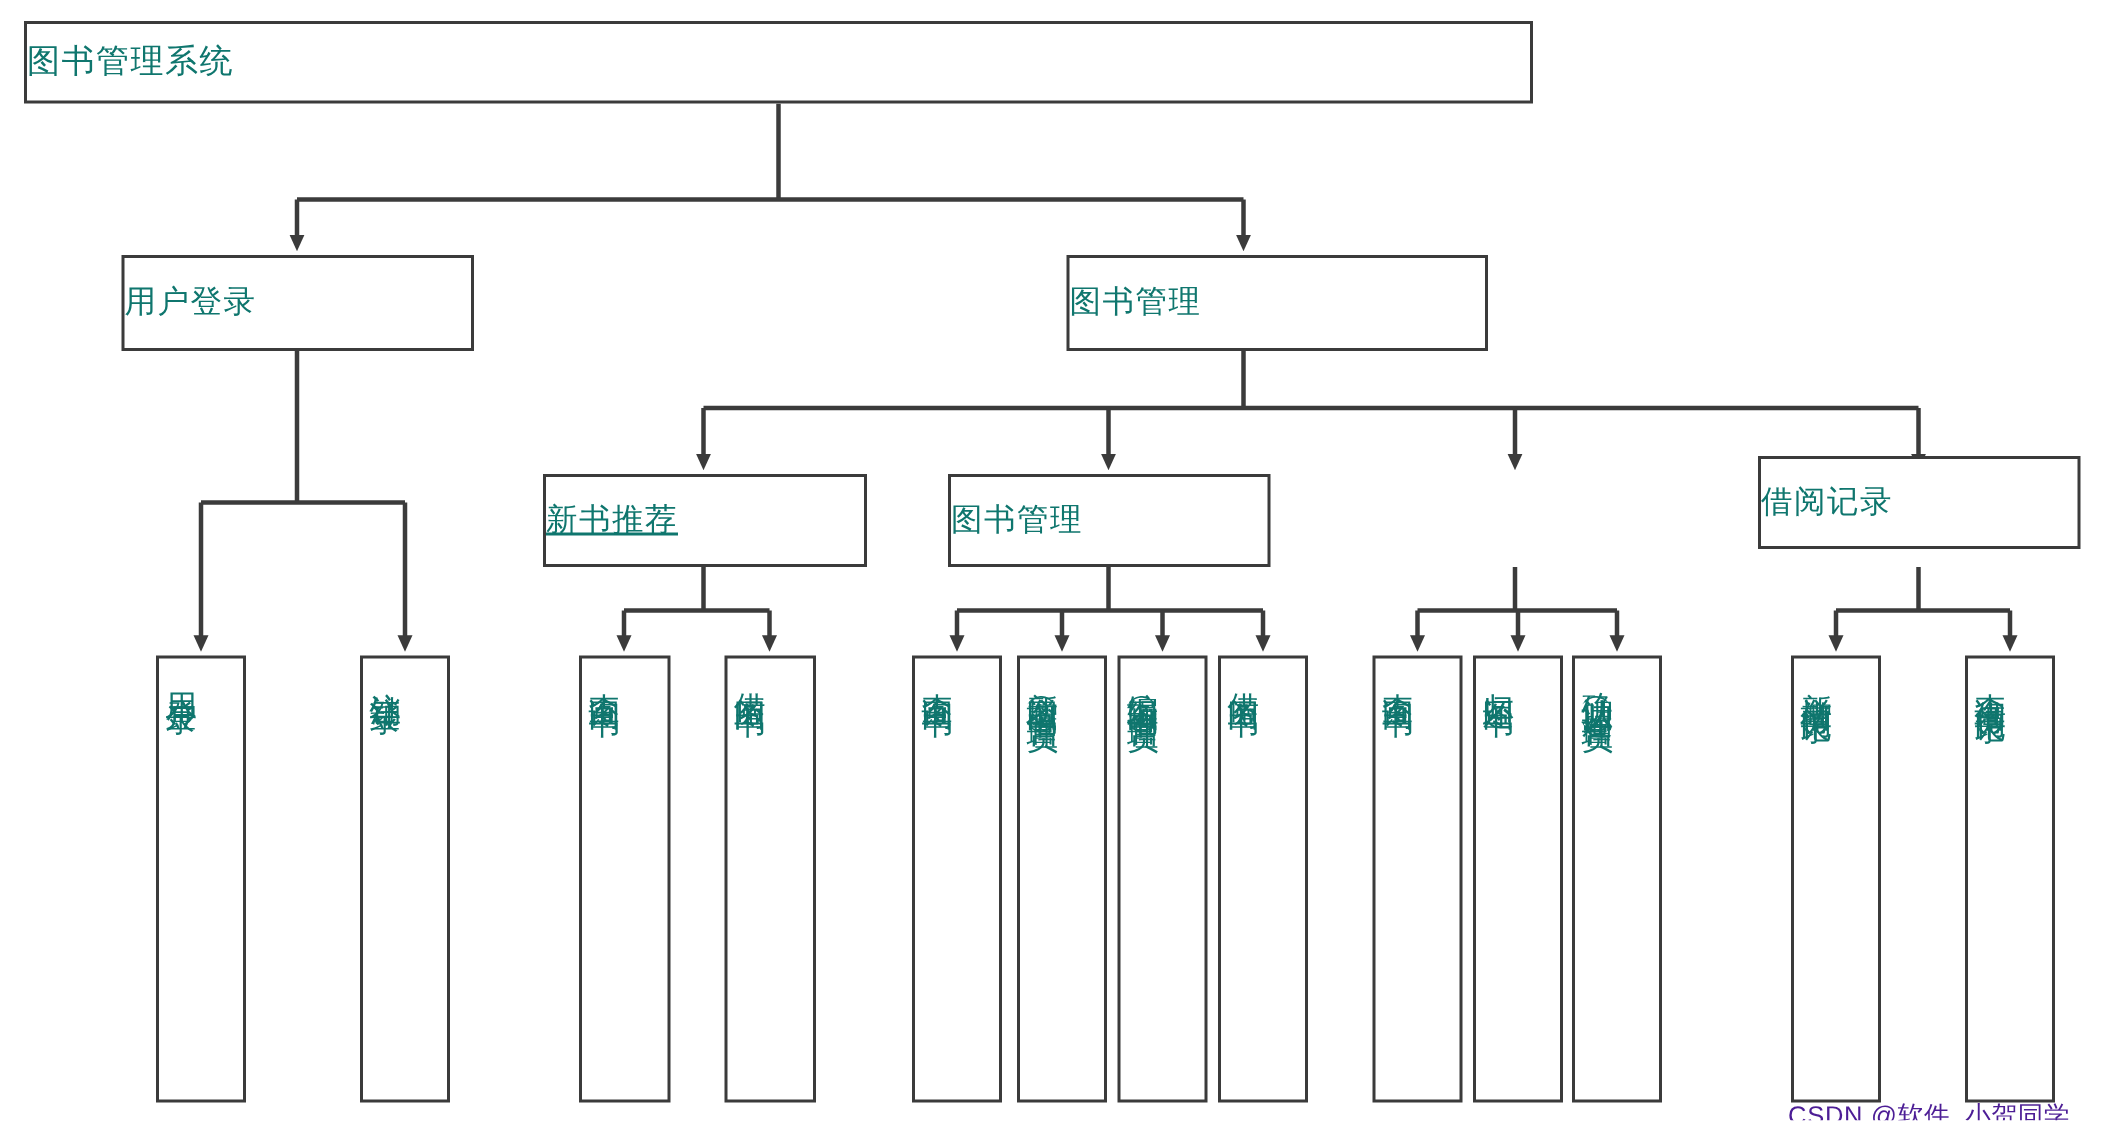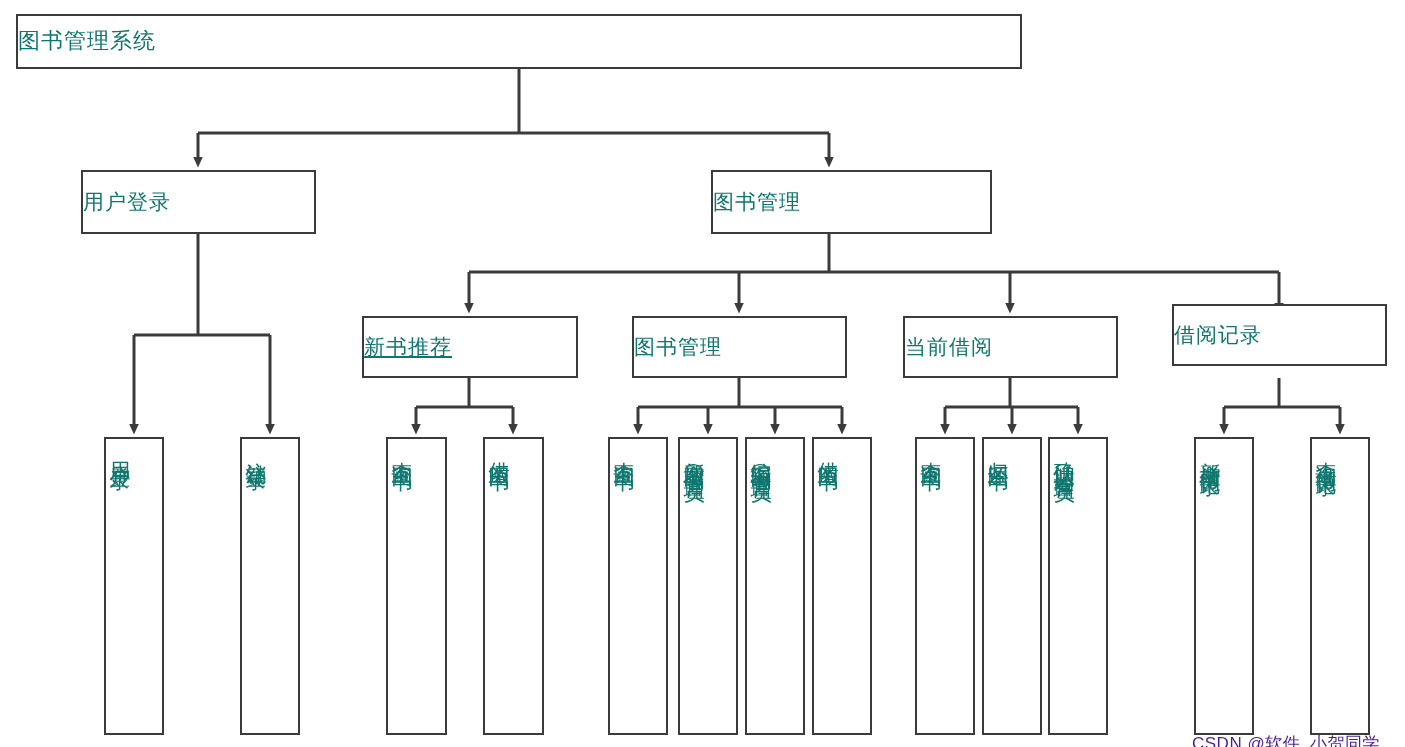--- a/index.html
+++ b/index.html
@@ -137,23 +137,20 @@
   <div class="node h" style="left:711px; top:170px; width:281px; height:64px;">
     <span class="label">图书管理</span>
   </div>
 
   <div class="node h" style="left:362px; top:316px; width:216px; height:62px;text-decoration:underline;">
     <span class="label">新书推荐</span>
   </div>
   <div class="node h" style="left:632px; top:316px; width:215px; height:62px;">
     <span class="label">图书管理</span>
   </div>
-  <div class="node h" style="left:903px; top:316px; width:215px; height:62px;">
-    <span class="label">当前借阅</span>
-  </div>
   <div class="node h" style="left:1172px; top:304px; width:215px; height:62px;">
     <span class="label">借阅记录</span>
   </div>
 
   <div class="node v" style="left:104px; top:437px; width:60px; height:298px;">
     <span class="label">用户登录</span>
   </div>
   <div class="node v" style="left:240px; top:437px; width:60px; height:298px;">
     <span class="label">注销登录</span>
   </div>

